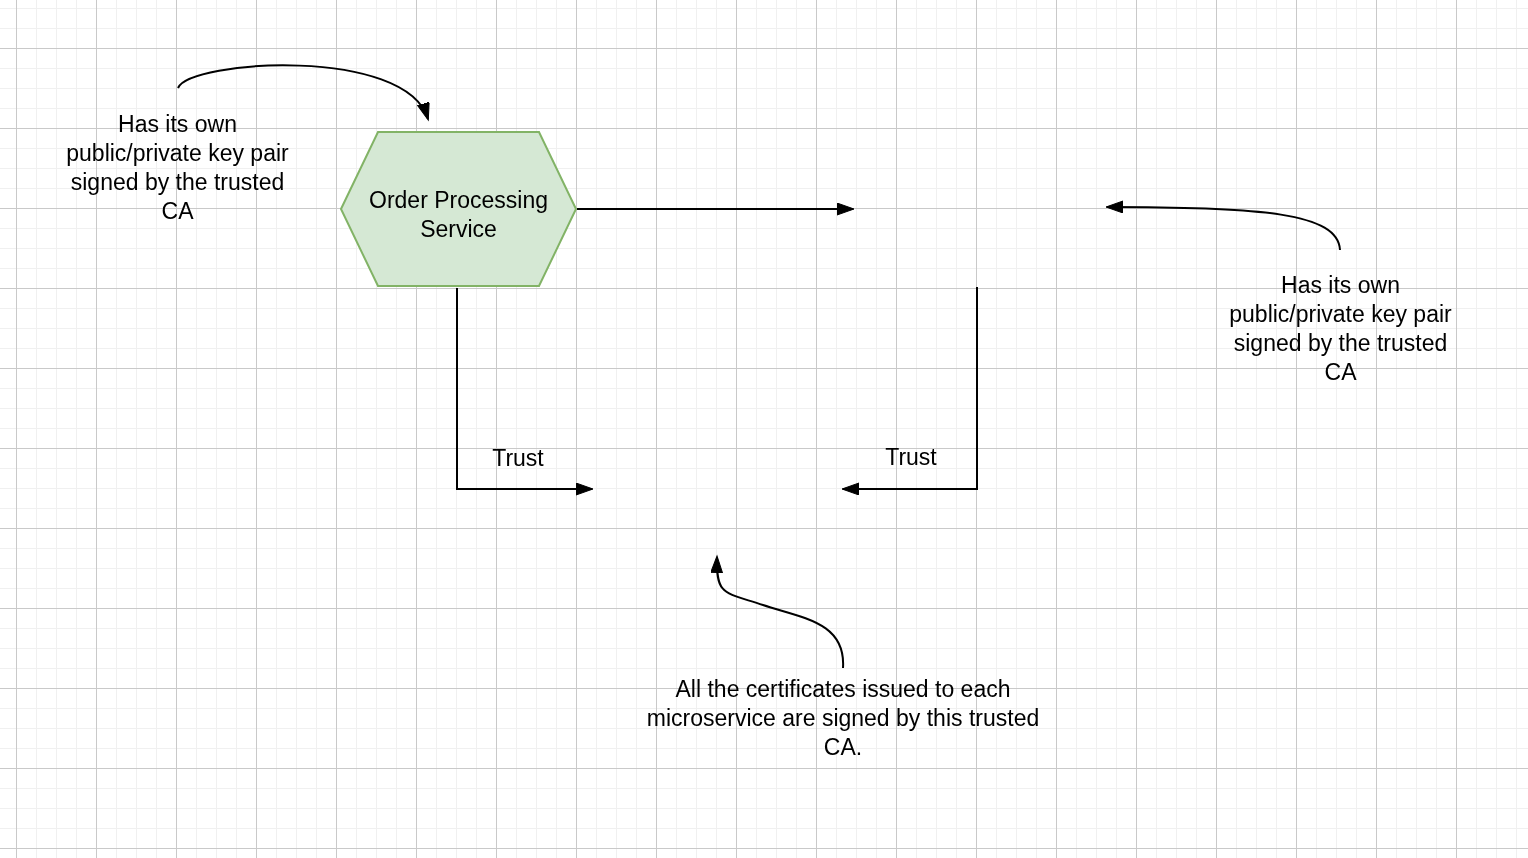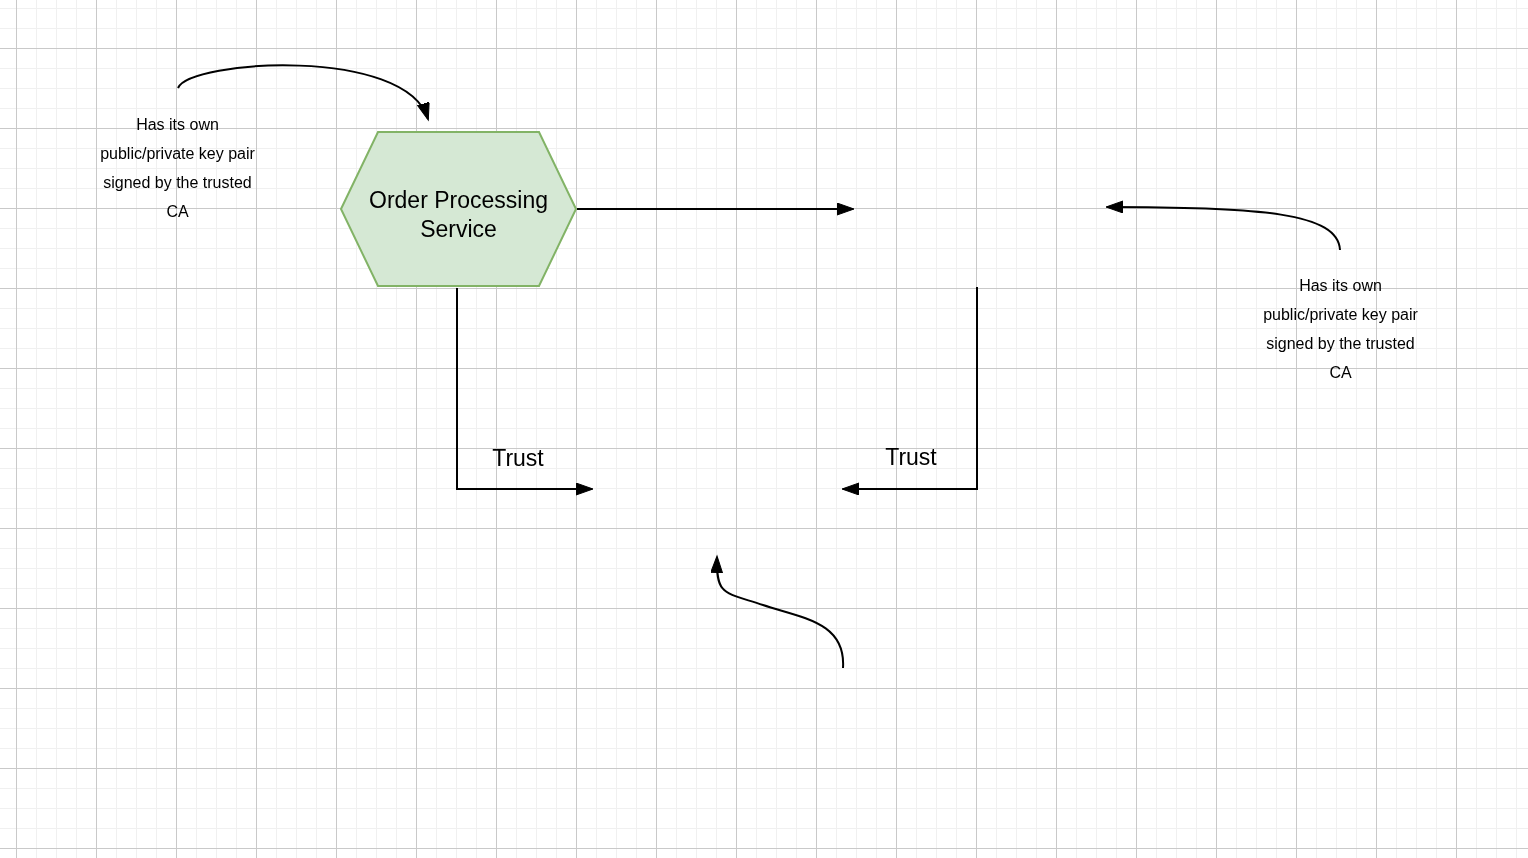--- a/index.html
+++ b/index.html
@@ -44,21 +44,21 @@
     font-size: 23px;
     line-height: 1.25;
     z-index: 3;
     margin-top: 12px;
   }
 
   .annotation {
     position: absolute;
     text-align: center;
     white-space: pre-line;
-    font-size: 16px;
+    font-size: 23px;
     line-height: 29px;
     z-index: 3;
   }
 
   .edge-label {
     position: absolute;
     width: 100px;
     text-align: center;
     font-size: 23px;
     line-height: 29px;
@@ -111,14 +111,17 @@
   <div class="edge-label pos-trust-right">Trust</div>
 
   <div class="annotation pos-ann-left">Has its own
 public/private key pair
 signed by the trusted
 CA</div>
   <div class="annotation pos-ann-right">Has its own
 public/private key pair
 signed by the trusted
 CA</div>
+  <div class="annotation pos-ann-bottom">All the certificates issued to each
+microservice are signed by this trusted
+CA.</div>
 
 </div>
 
 </body></html>

